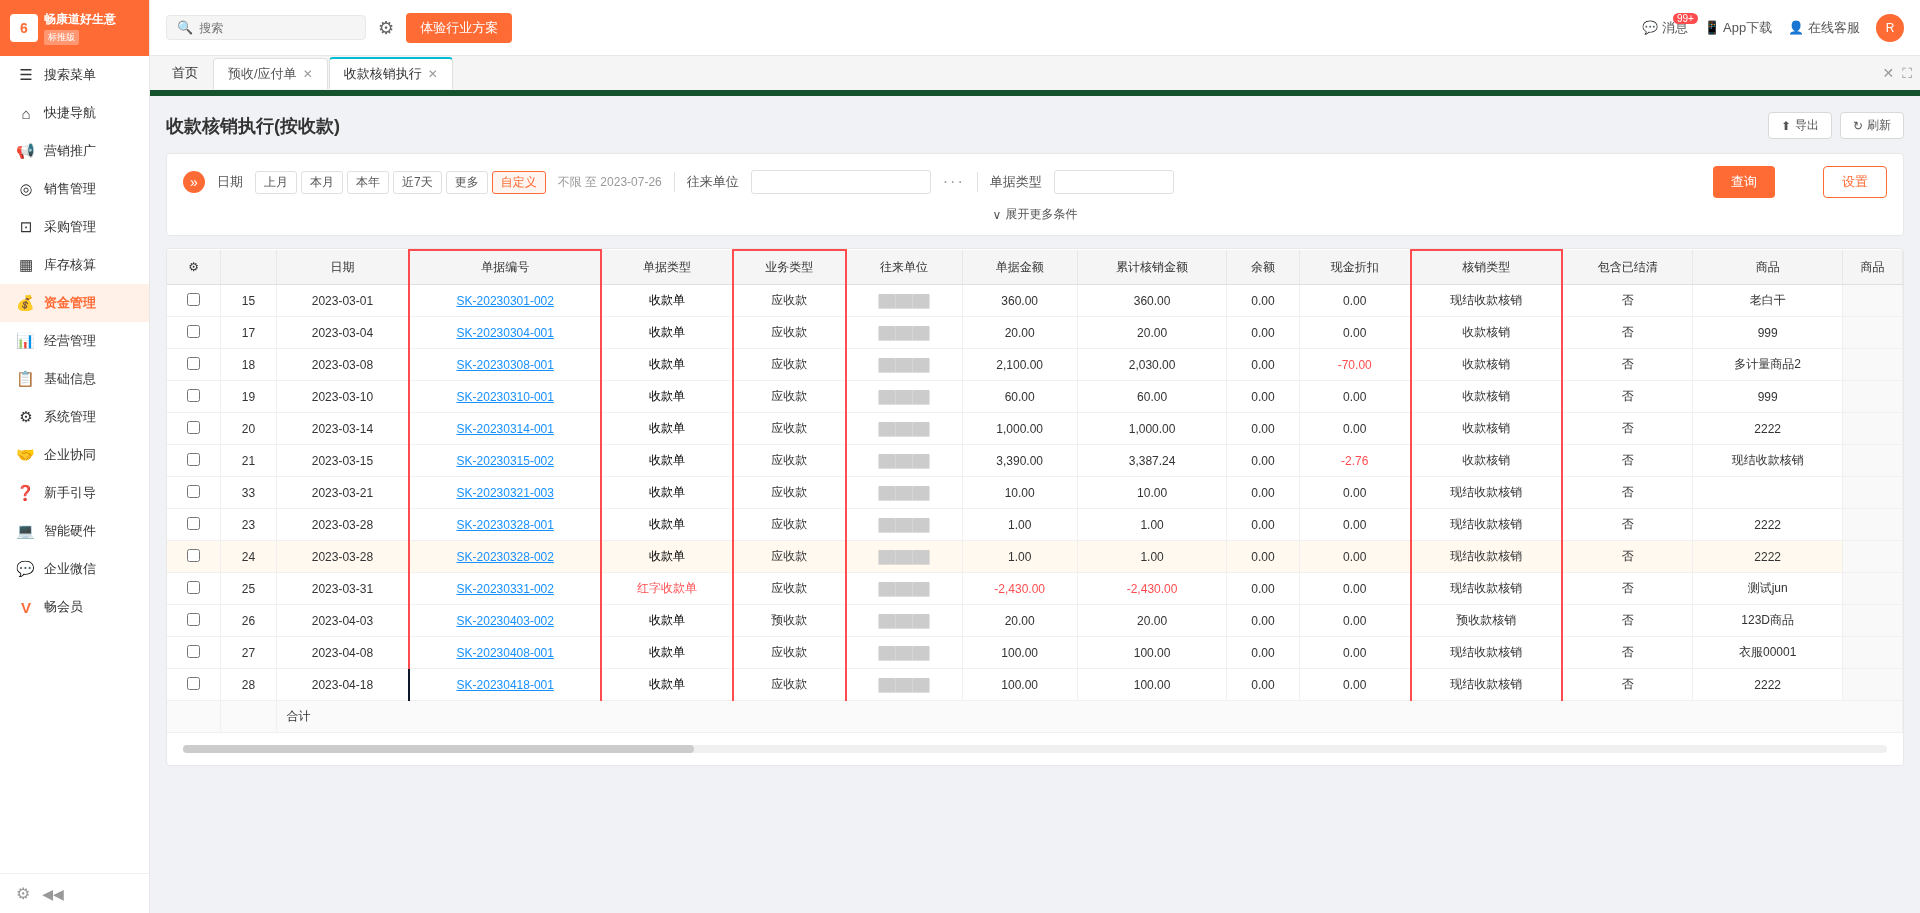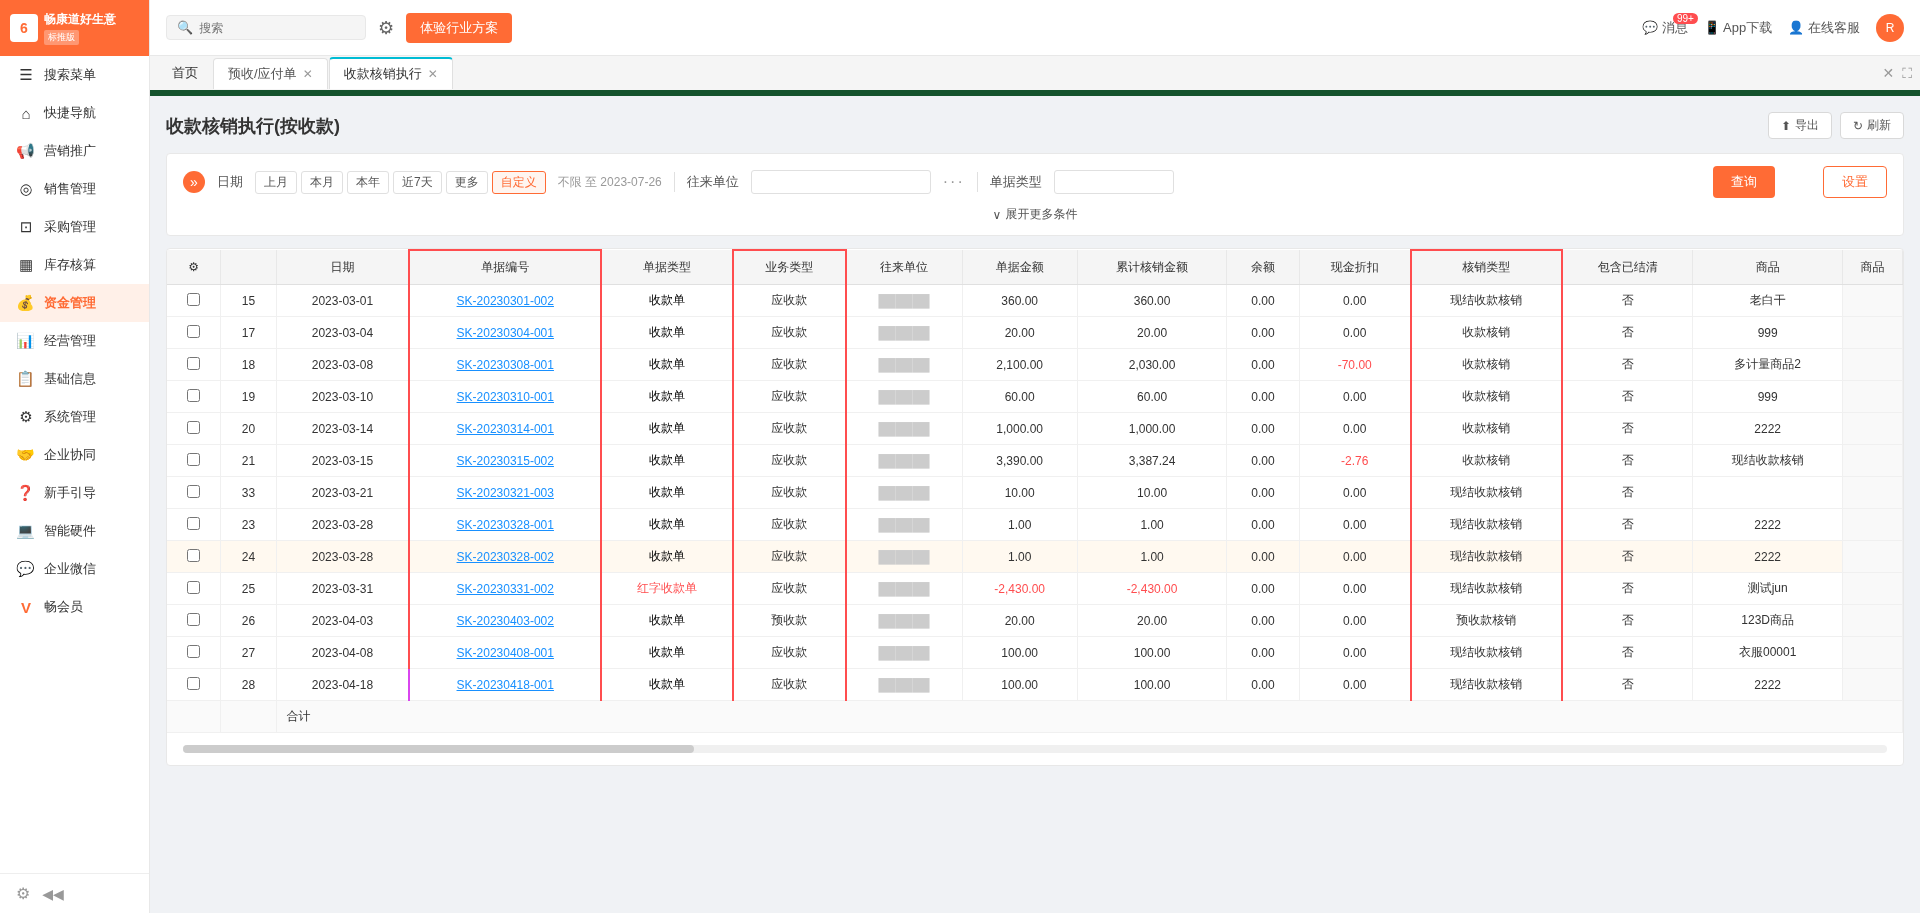--- a/index.html
+++ b/index.html
@@ -496,21 +496,21 @@
       <td class="">0.00</td>
       <td style="border-left:2px solid #ff4d4f;border-right:2px solid #ff4d4f;">现结收款核销</td>
       <td>否</td>
       <td>衣服00001</td>
       <td style="width:60px;background:#f9f9f9;"></td>
     </tr>
             <tr>
       <td><input type="checkbox" style=""></td>
       <td>28</td>
       <td>2023-04-18</td>
-      <td style="border-left:2px solid #d946ef;border-right:2px solid #ff4d4f;margin-left:36px;">
+      <td style="border-left:2px solid #0f172a;border-right:2px solid #ff4d4f;margin-left:36px;">
         <a class="link">SK-20230418-001</a>
       </td>
       <td style="color:inherit">收款单</td>
       <td style="border-left:2px solid #ff4d4f;border-right:2px solid #ff4d4f;">应收款</td>
       <td style="color:#ccc;">██████</td>
       <td class="">100.00</td>
       <td class="">100.00</td>
       <td>0.00</td>
       <td class="">0.00</td>
       <td style="border-left:2px solid #ff4d4f;border-right:2px solid #ff4d4f;">现结收款核销</td>

